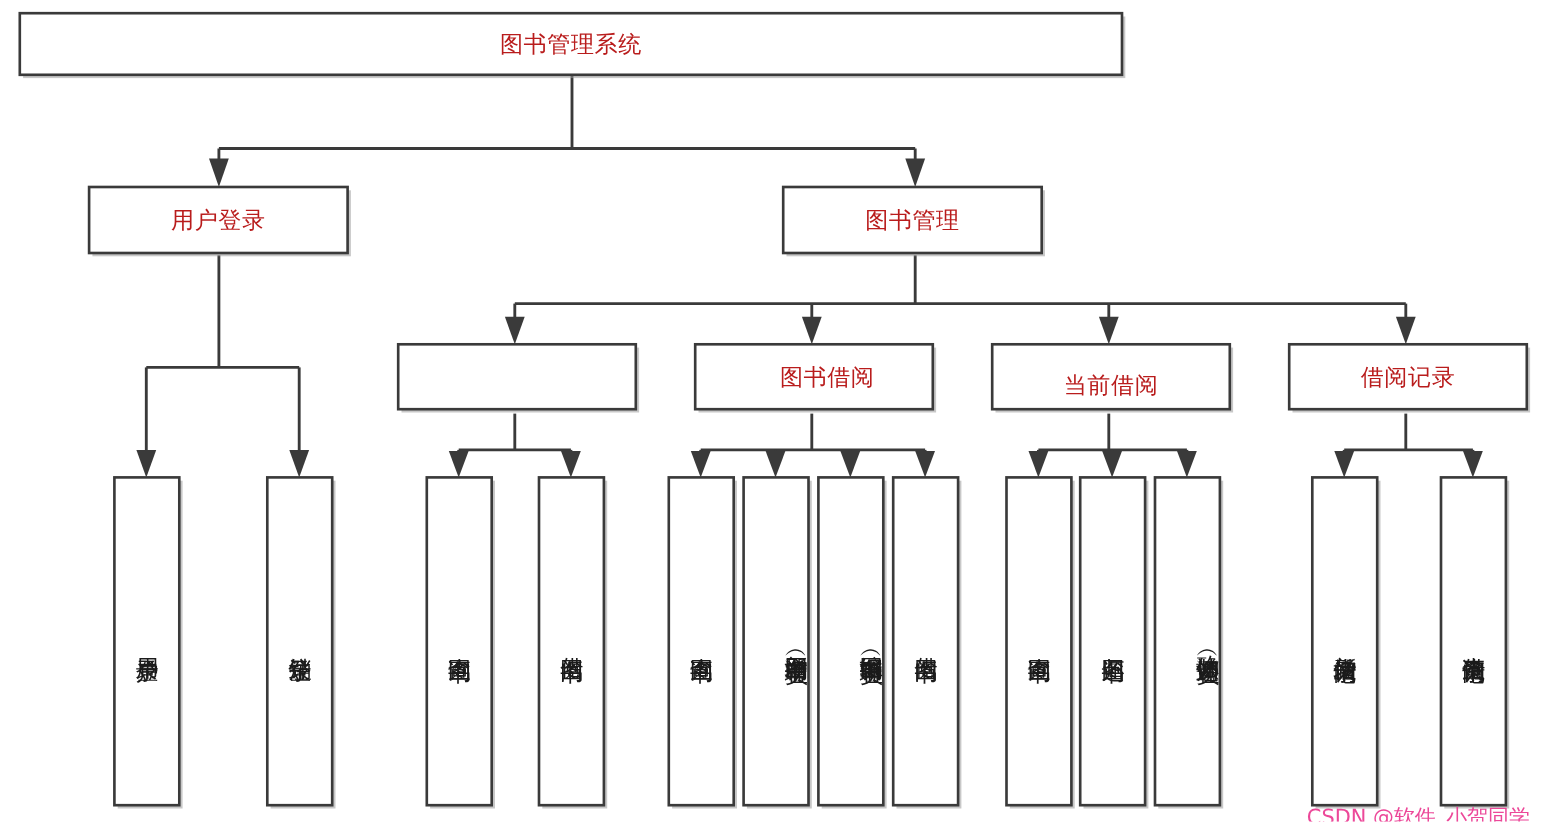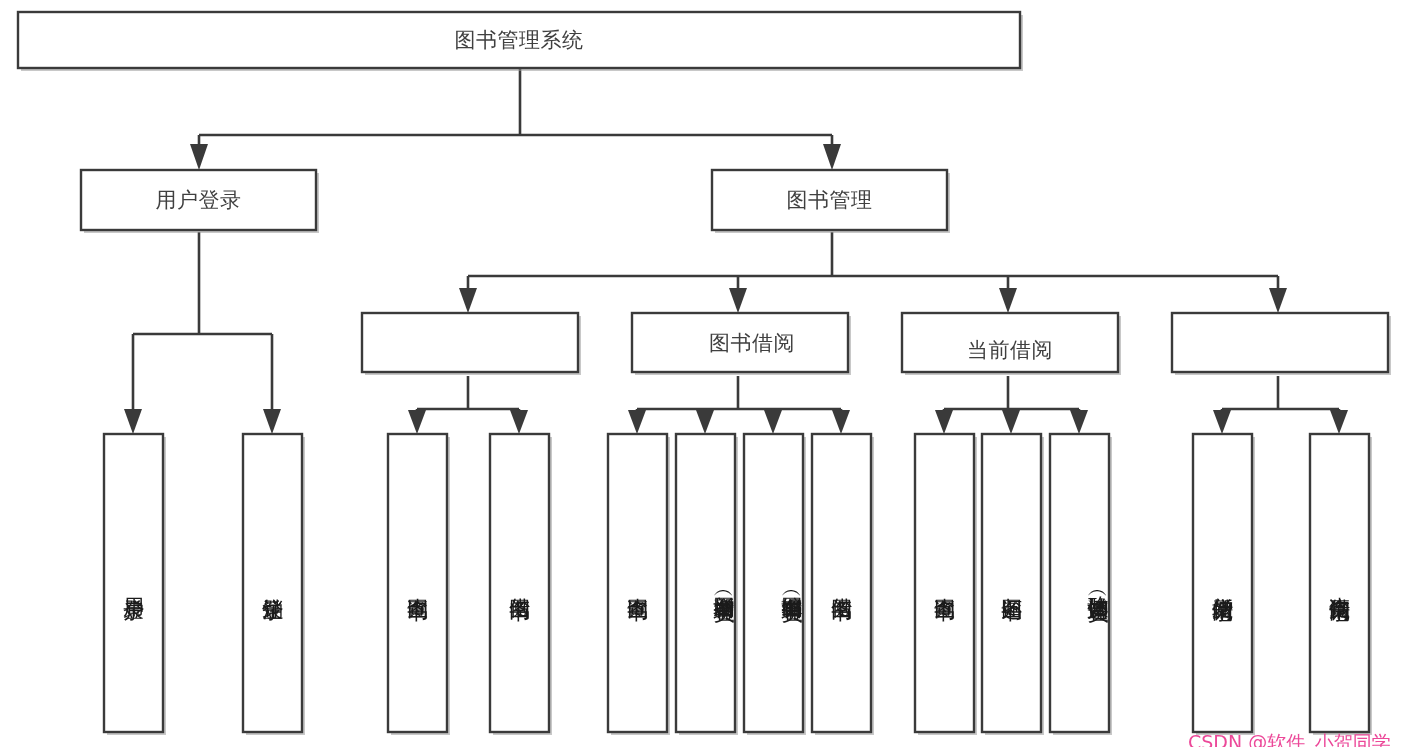--- a/index.html
+++ b/index.html
@@ -42,21 +42,21 @@
   }
   .arrow-head {
     fill: #3a3a3a;
     stroke: none;
   }
   .node-label-h {
     position: absolute;
     display: flex;
     align-items: center;
     justify-content: center;
-    color: #404040;
+    color: #b91c1c;
     font-size: 21px;
     letter-spacing: 0.5px;
     white-space: nowrap;
     pointer-events: none;
   }
   .node-label-v {
     position: absolute;
     display: flex;
     align-items: center;
     justify-content: center;
@@ -223,20 +223,21 @@
 
   <div class="node-label-h" style="left:81px; top:170px; width:235px; height:60px;">用户登录</div>
 
   <div class="node-label-h" style="left:712px; top:170px; width:235px; height:60px;border-radius:21px;">图书管理</div>
 
 
   <div class="node-label-h" style="left:632px; top:313px; width:216px; height:59px;padding-left:12px;">图书借阅</div>
 
   <div class="node-label-h" style="left:902px; top:313px; width:216px; height:74px;">当前借阅</div>
 
+  <div class="node-label-h" style="left:1172px; top:313px; width:216px; height:59px;">借阅记录</div>
 
   <div class="node-label-v" style="left:104px; top:434px; width:59px; height:298px;">用户登录</div>
 
   <div class="node-label-v" style="left:243px; top:434px; width:59px; height:298px;">注销登录</div>
 
   <div class="node-label-v" style="left:388px; top:434px; width:59px; height:298px;">查询图书</div>
 
   <div class="node-label-v" style="left:490px; top:434px; width:59px; height:298px;">借阅图书</div>
 
   <div class="node-label-v" style="left:608px; top:434px; width:59px; height:298px;">查询图书</div>

